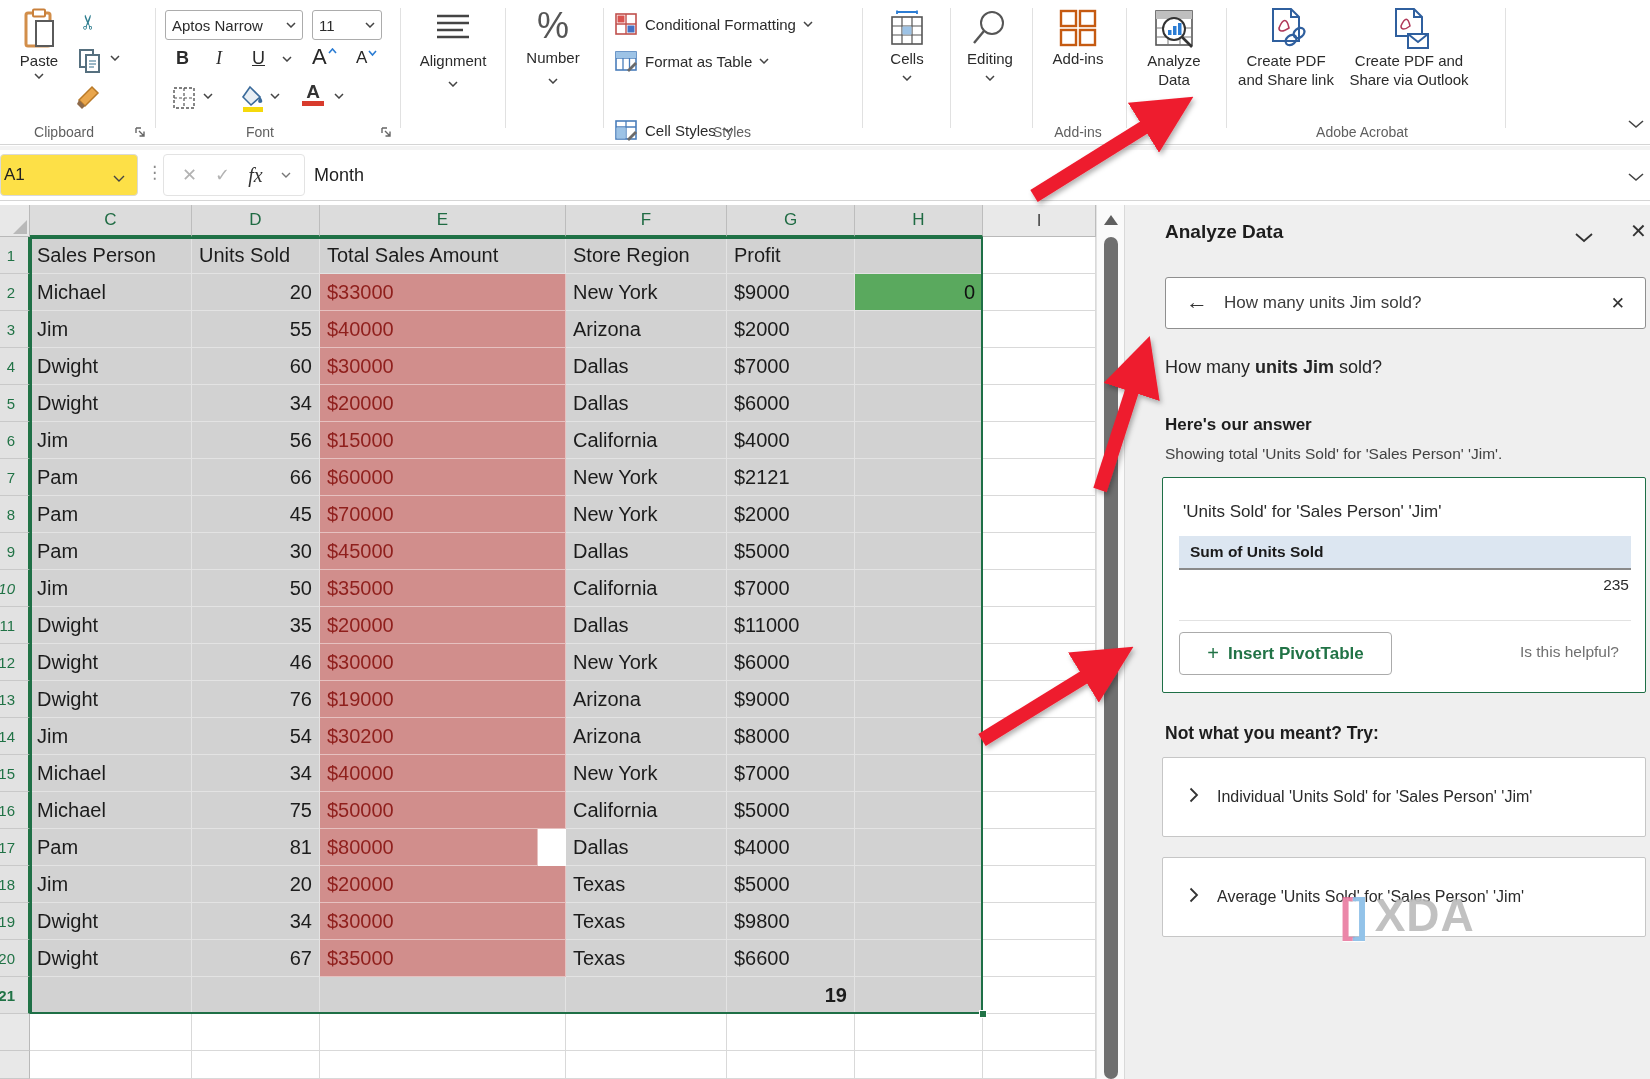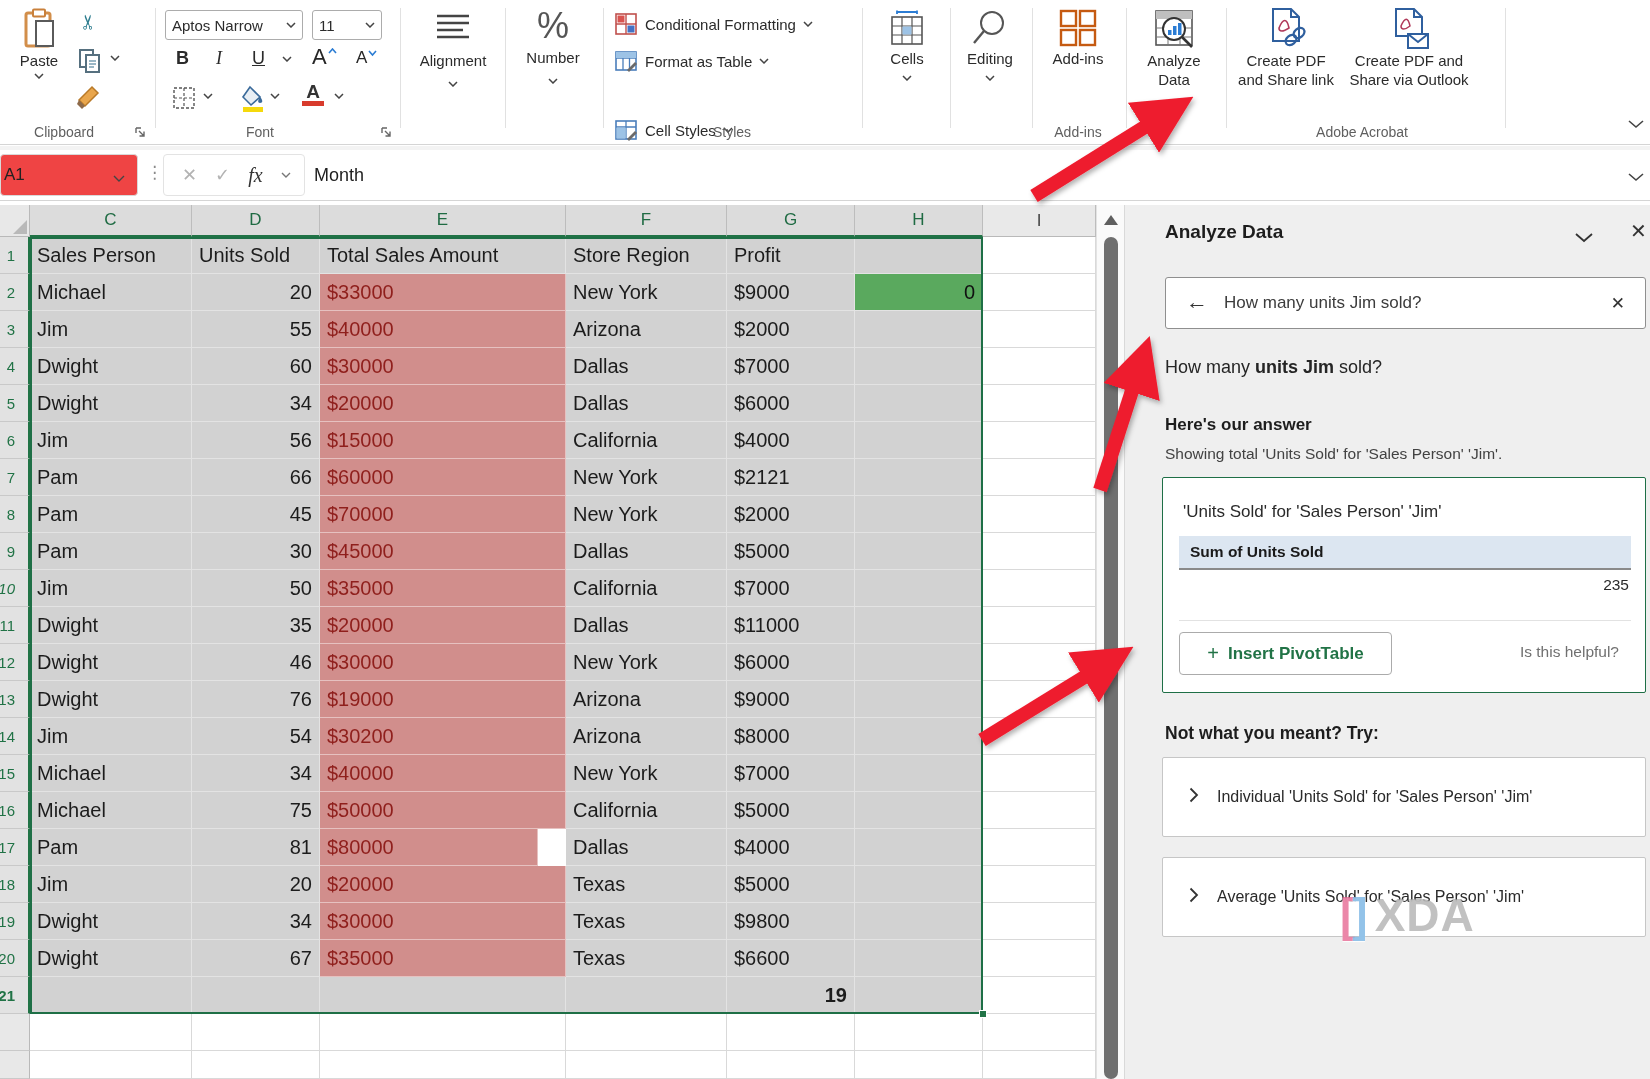--- a/index.html
+++ b/index.html
@@ -19,21 +19,21 @@
   .chev svg { display:block; }
   .smallbtn { position:absolute; display:flex; align-items:center; cursor:pointer; }
   .combo { position:absolute; background:#fff; border:1px solid #acacac; border-radius:3px; display:flex; align-items:center; justify-content:space-between; padding:0 6px; font-size:15px; color:#2b2b2b; }
   .fmtchar { font-size:18px; color:#2b2b2b; }
   .launcher { position:absolute; }
   .styles-row { position:absolute; display:flex; align-items:center; gap:7px; font-size:15px; color:#2b2b2b; cursor:pointer; }
 
   
   #band1 { position:absolute; left:0; top:146px; width:1650px; height:4px; background:#f3f3f3; }
   #formularow { position:absolute; left:0; top:150px; width:1650px; height:51px; background:#fff; border-bottom:1px solid #d5d5d5; }
-  #namebox { position:absolute; left:0; top:4px; width:138px; height:42px; background:#ef4444; border:1px solid #d9d9d9; border-radius:4px; display:flex; align-items:center; font-size:17px; color:#222; overflow:hidden; }
+  #namebox { position:absolute; left:0; top:4px; width:138px; height:42px; background:#fde047; border:1px solid #d9d9d9; border-radius:4px; display:flex; align-items:center; font-size:17px; color:#222; overflow:hidden; }
   #namebox .nbtext { padding-left:3px; }
   #nb-chev { position:absolute; left:113px; top:18px; }
   #fxdots { position:absolute; left:146px; top:12px; color:#8a8a8a; font-size:17px; letter-spacing:0; }
   #fxbox { position:absolute; left:163px; top:4px; width:142px; height:42px; background:#fff; border:1px solid #e3e3e3; border-radius:4px; display:flex; align-items:center; gap:18px; padding-left:18px; }
   .fxgray { color:#b3b3b3; font-size:18px; }
   .fxit { font-family:"Liberation Serif","DejaVu Serif",serif; font-style:italic; font-size:20px; color:#333; }
   #formulafield { position:absolute; left:308px; top:2px; width:1342px; height:47px; background:#fff; display:flex; align-items:center; font-size:18px; color:#1e1e1e; }
   #fr-chev { position:absolute; left:1628px; top:18px; }
 
   

